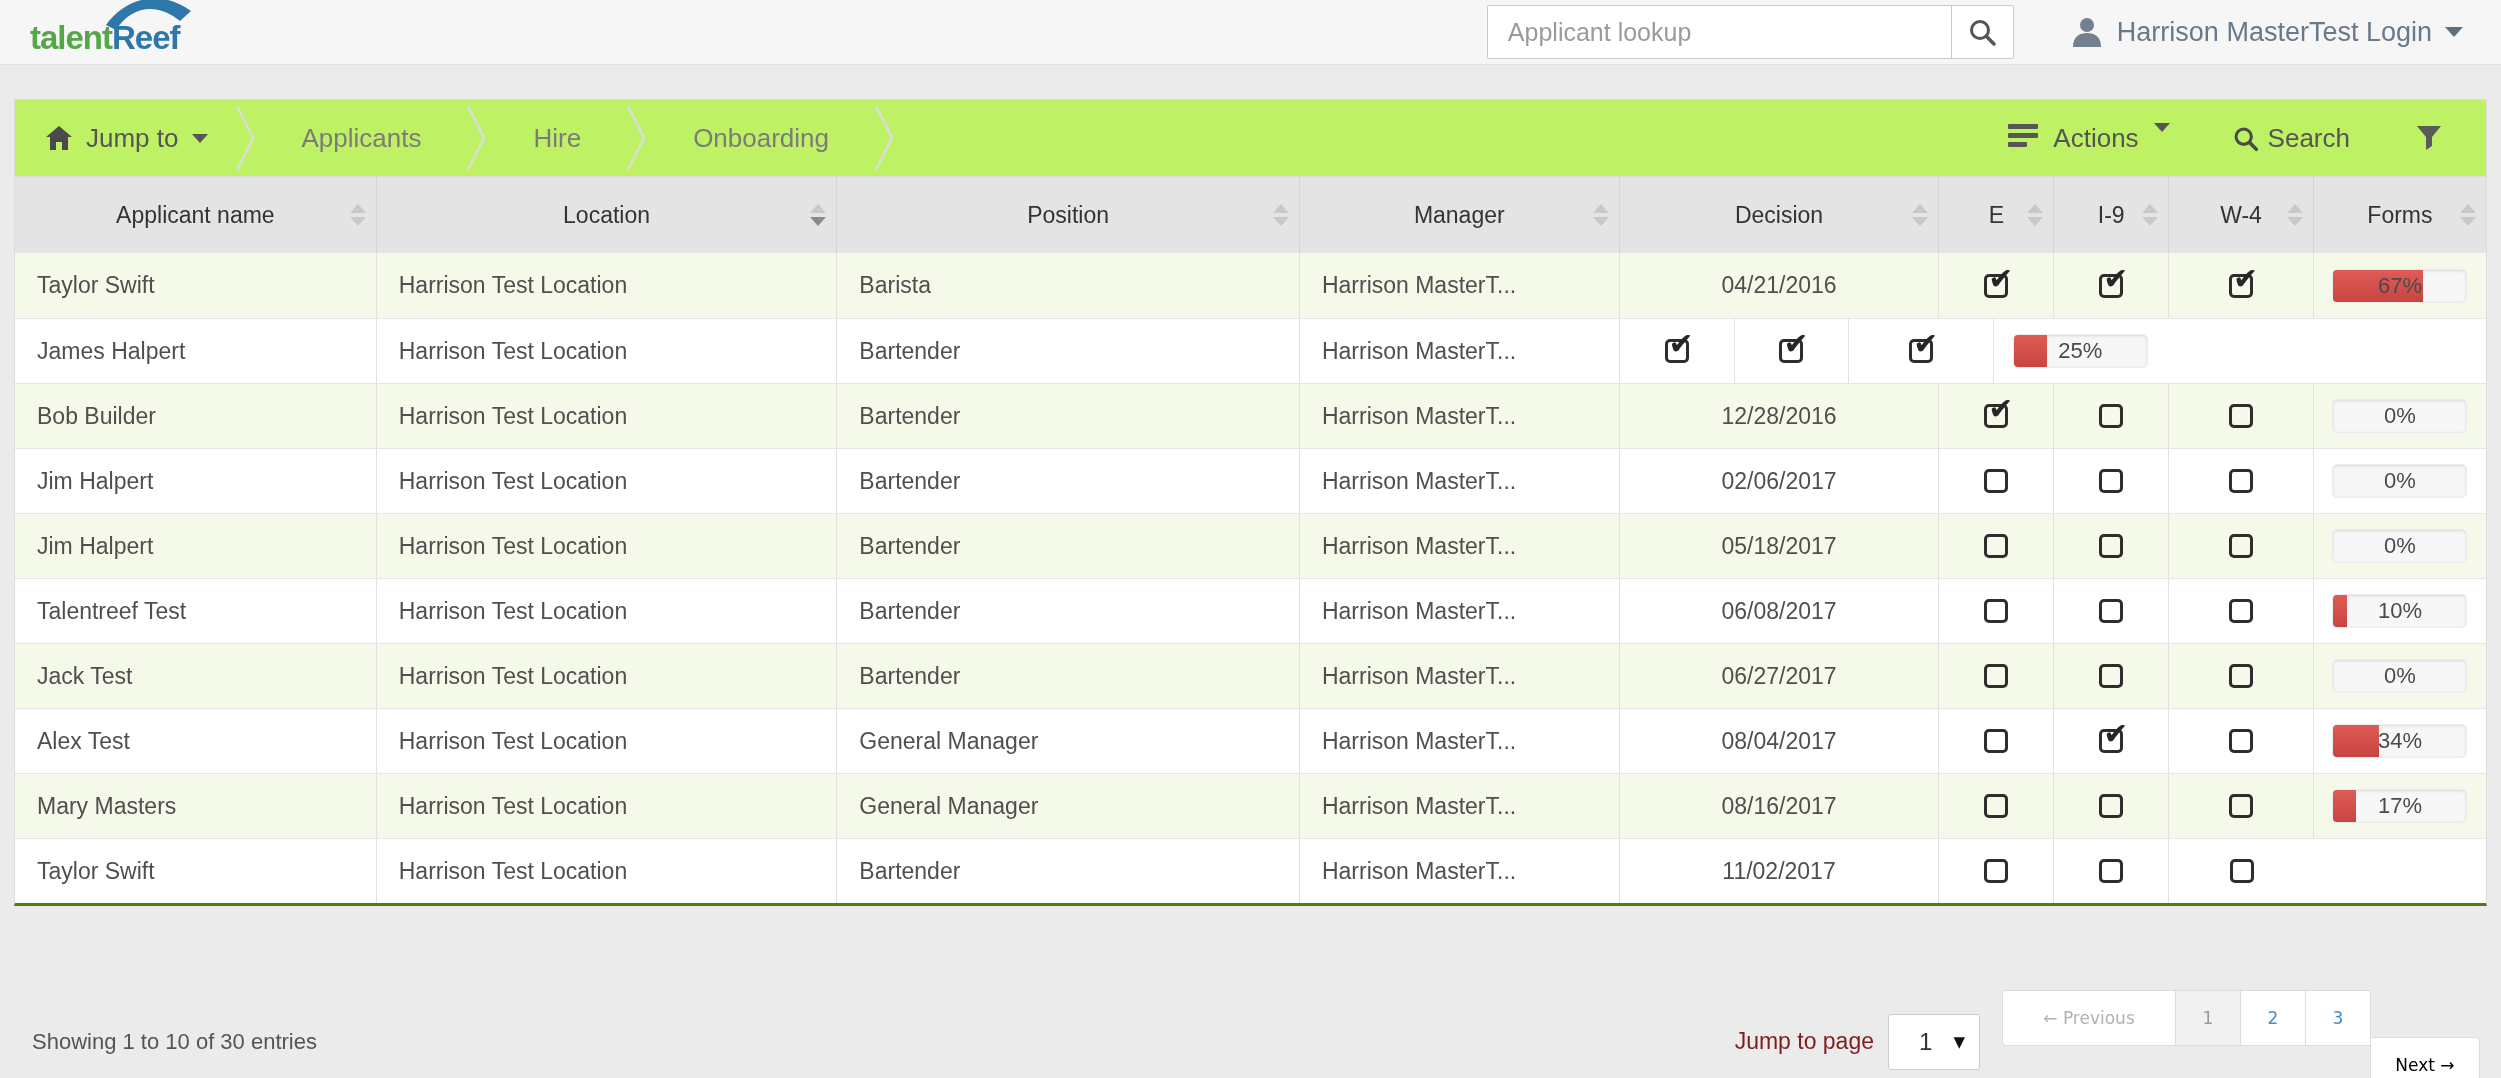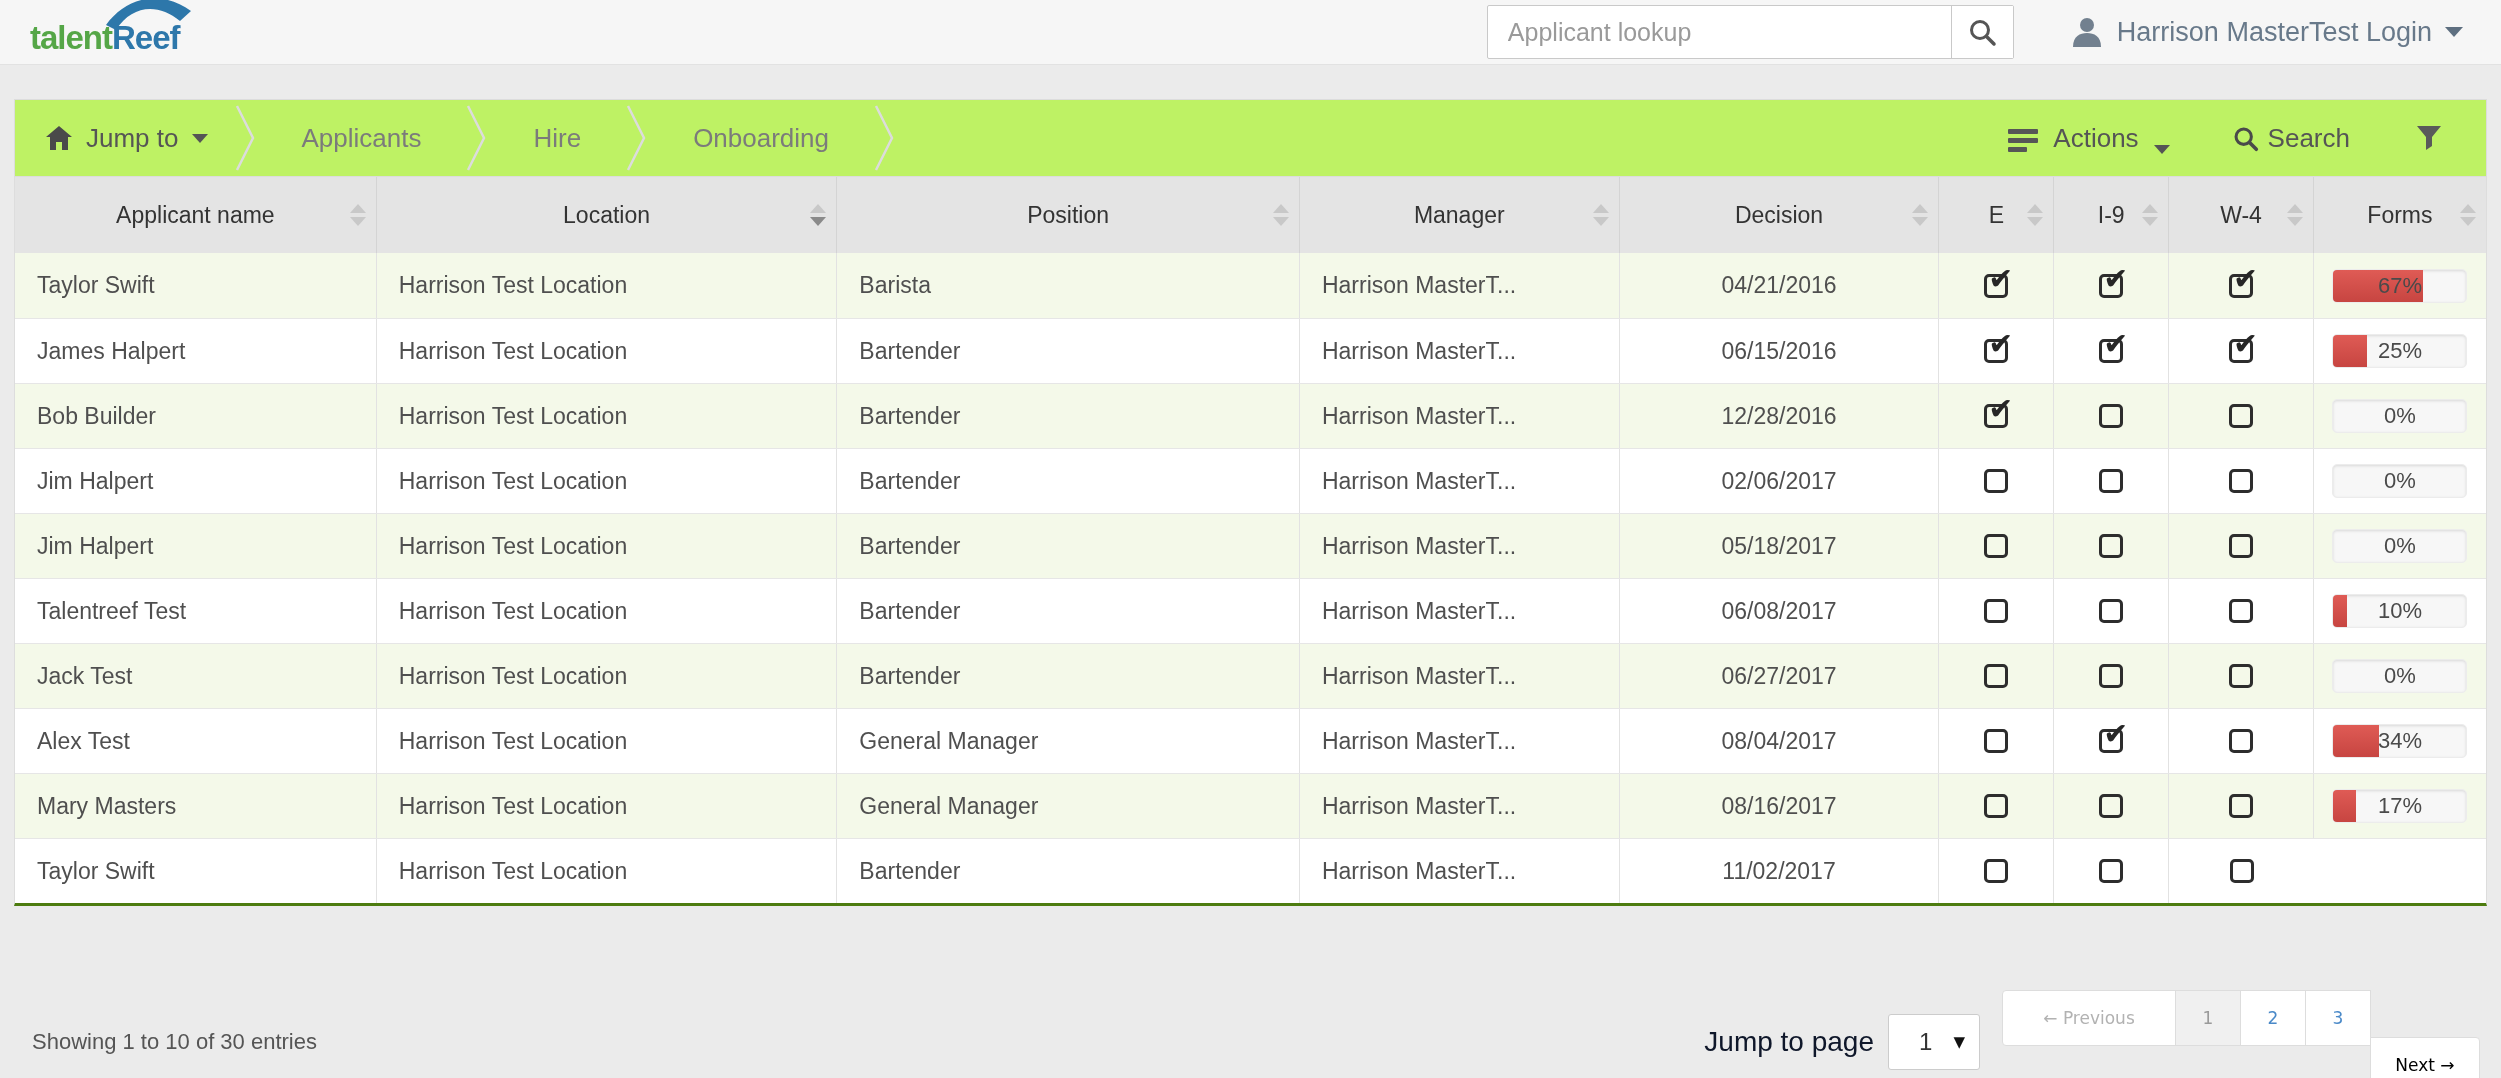--- a/index.html
+++ b/index.html
@@ -38,21 +38,21 @@
 
   
   .crumb-panel { margin:34px 14px 0; height:78px; background:#bef264; border:1px solid #dcdcdc;
                  display:flex; align-items:center; padding-left:30px; }
   .jumpto { display:flex; align-items:center; gap:13px; padding-right:26px; cursor:pointer; }
   .crumb-text { font-size:26px; color:#555; }
   .jumpto .caret { border-left-width:8px; border-right-width:8px; border-top:9px solid #555; }
   .crumb-item { font-size:26px; color:#7b7b7b; padding:0 44px; cursor:pointer; }
   .crumb-sep { flex:none; }
   .crumb-right { margin-left:auto; display:flex; align-items:center; padding-right:44px; }
-  .actions-group { display:flex; align-items:flex-end; gap:15px; margin-right:62px; cursor:pointer; }
+  .actions-group { display:flex; align-items:flex-start; gap:15px; margin-right:62px; cursor:pointer; }
   .actions-group .caret { border-top-color:#555; border-left-width:8px; border-right-width:8px; border-top-width:9px; }
   .searchlink { display:flex; align-items:center; gap:9px; margin-right:66px; cursor:pointer; }
 
   
   .tablewrap { margin:0 14px; border-left:1px solid #ddd; border-right:1px solid #ddd;
                border-bottom:3px solid #4d7c0f; }
   .thead { display:flex; height:76px; background:#e4e4e4; }
   .th { position:relative; display:flex; align-items:center; justify-content:center;
         font-size:23px; color:#333; border-right:1px solid #d4d4d4; cursor:pointer; }
   .th:last-child { border-right:none; }
@@ -83,21 +83,21 @@
            border-radius:5px; box-shadow:inset 0 1px 3px rgba(0,0,0,.12); }
   .fill { position:absolute; left:0; top:0; bottom:0; background:linear-gradient(#df5b55,#c74541);
           border-radius:4px 0 0 4px; }
   .plabel { position:absolute; inset:0; display:flex; align-items:center; justify-content:center;
             font-size:22px; color:#4a4a4a; }
 
   
   .footer { display:flex; align-items:center; margin-top:84px; padding:0 21px 0 32px; }
   .showing { font-size:22px; color:#555; }
   .footer-right { margin-left:auto; display:flex; align-items:center; }
-  .jump-label { font-size:28px; color:#0f172a; margin-right:14px; }
+  .jump-label { font-size:23px; color:#7f1d1d; margin-right:14px; }
   .page-select { width:92px; height:56px; background:#fff; border:1px solid #ccc; border-radius:3px;
                  display:flex; align-items:center; justify-content:space-between;
                  padding:0 14px 0 30px; margin-right:22px; font-size:24px; color:#333; cursor:pointer; }
   .select-caret { font-family:"DejaVu Sans",sans-serif; font-size:15px; color:#111; }
   .pager { display:flex; }
   .pbtn { height:56px; display:flex; align-items:center; justify-content:center; background:#fff;
           border:1px solid #ddd; margin-left:-1px; font-size:17px; cursor:pointer;
           font-family:"DejaVu Sans","Liberation Sans",sans-serif; }
   .pbtn.prev { width:174px; color:#b2b2b2; border-radius:4px 0 0 4px; margin-left:0; }
   .pbtn.num  { width:66px;  color:#4a89c8; }
@@ -293,23 +293,20 @@
         </div>
     <div class="td c1">
           <span class="cell-text">Harrison Test Location</span>
         </div>
     <div class="td c2">
           <span class="cell-text">Bartender</span>
         </div>
     <div class="td c3">
           <span class="cell-text">Harrison MasterT...</span>
         </div>
-    <div class="td c4 center">
-          <span class="cell-text">06/15/2016</span>
-        </div>
     <div class="td c5 center">
           <span class="cb checked"></span>
         </div>
     <div class="td c6 center">
           <span class="cb checked"></span>
         </div>
     <div class="td c7 center">
           <span class="cb checked"></span>
         </div>
     <div class="td c8 center">

